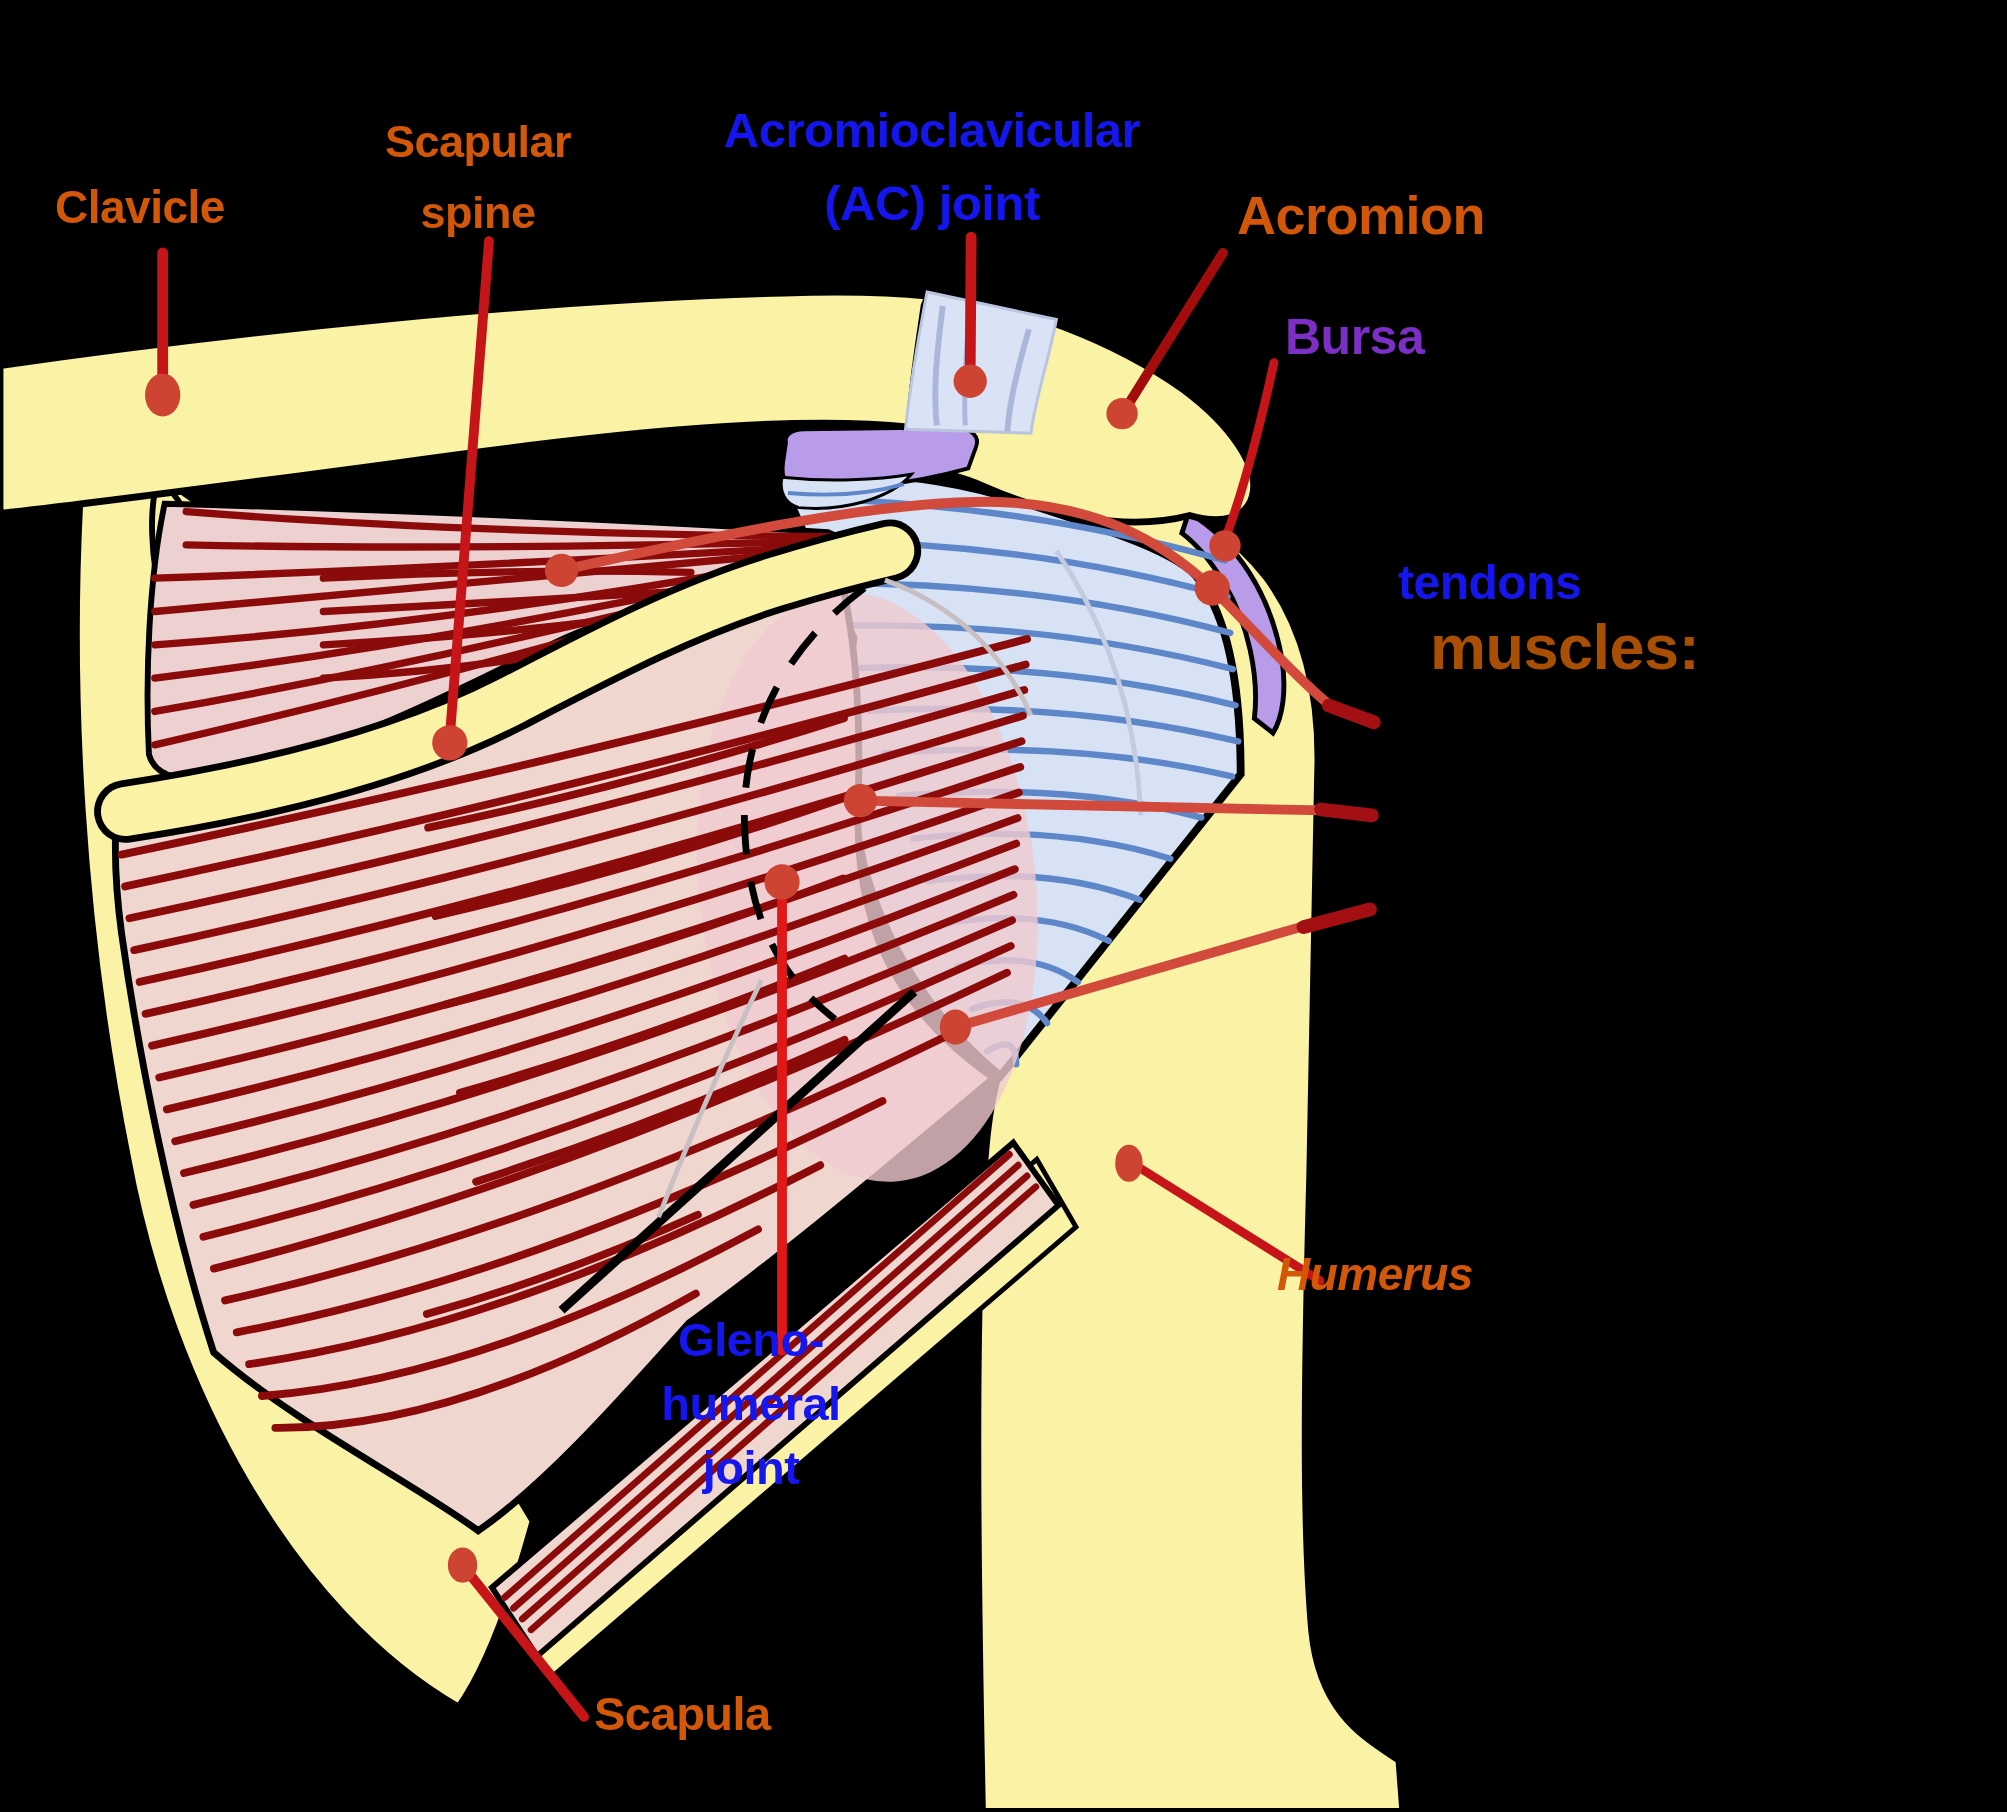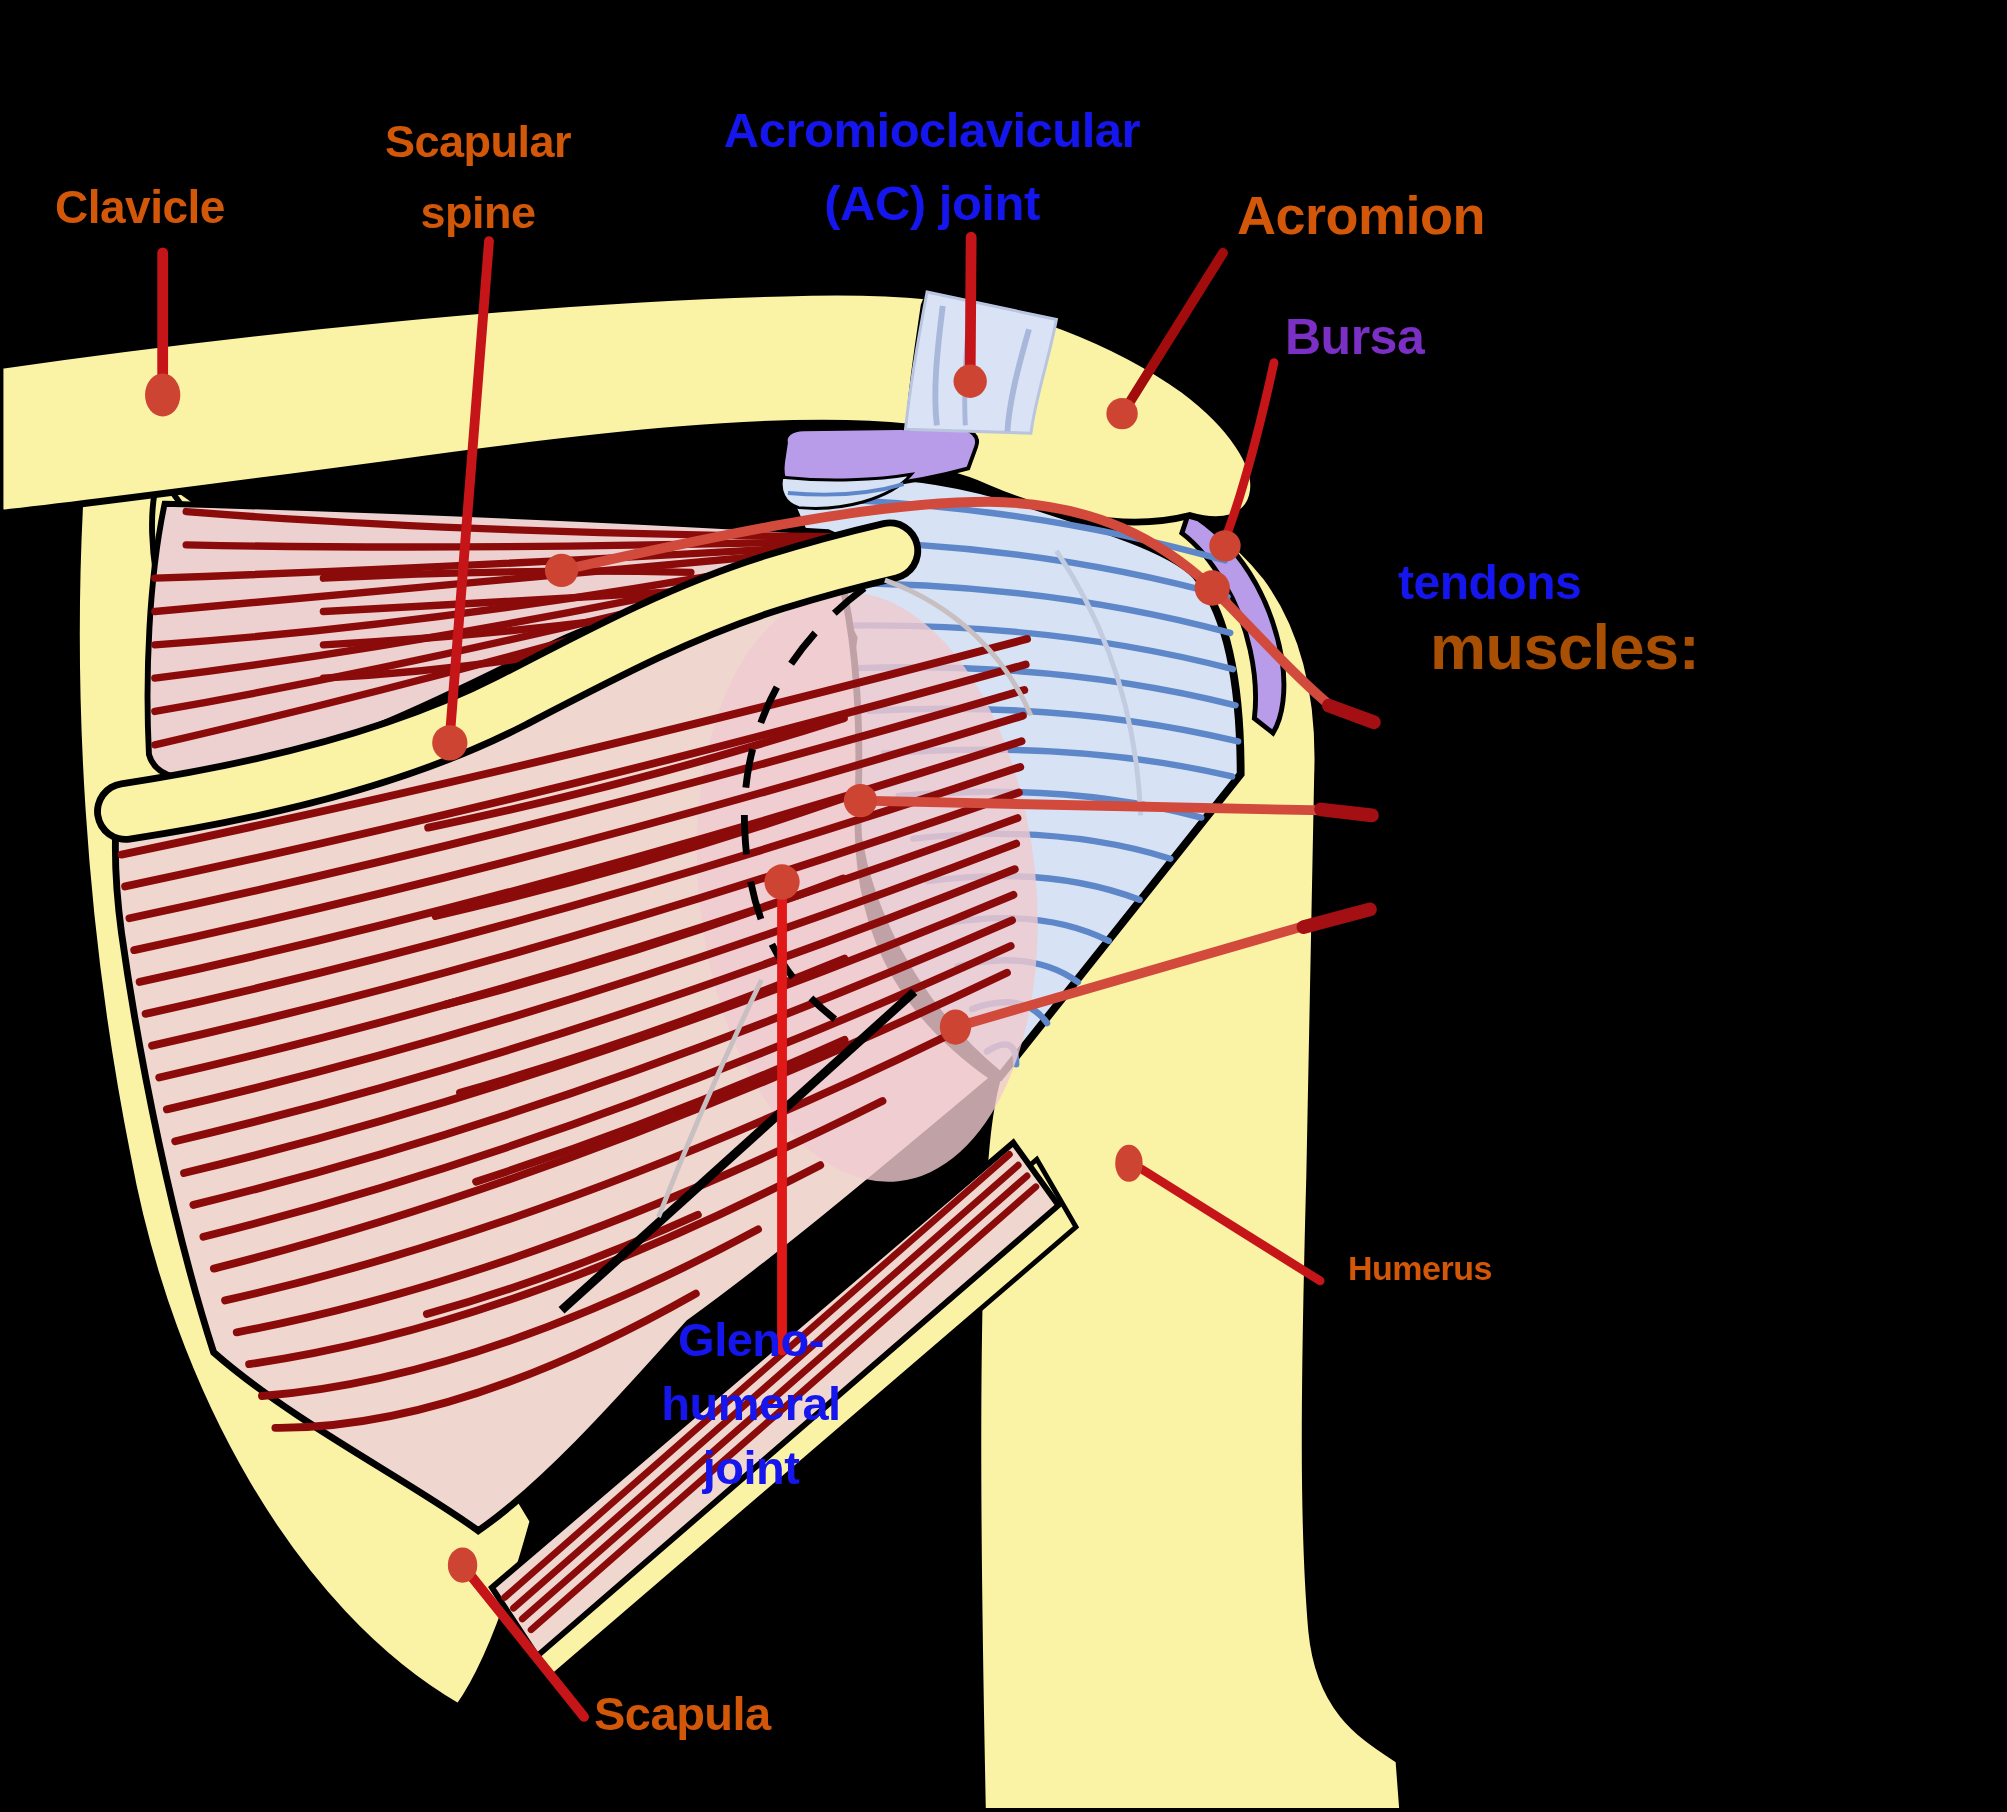--- a/index.html
+++ b/index.html
@@ -17,21 +17,21 @@
   .label{position:absolute;font-weight:bold;white-space:nowrap;letter-spacing:-0.5px;line-height:1.0;text-align:center;}
   .orange{color:var(--lab-orange);} .blue{color:var(--lab-blue);}
   .purple{color:var(--lab-purple);} .brown{color:var(--lab-brown);}
   .lbl-clavicle{left:55px;top:184px;font-size:46px;}
   .lbl-scapspine{left:336px;top:106px;width:284px;font-size:45px;text-align:center;line-height:71px;}
   .lbl-ac{left:697px;top:94px;width:470px;font-size:49px;text-align:center;line-height:73px;}
   .lbl-acromion{left:1237px;top:188px;font-size:54px;}
   .lbl-bursa{left:1285px;top:312px;font-size:50px;}
   .lbl-tendons{left:1398px;top:543px;font-size:48px;margin-top:16px;}
   .lbl-muscles{left:1398px;top:616px;font-size:63px;margin-left:32px;}
-  .lbl-humerus{left:1348px;top:1251px;font-size:34px;}
+  .lbl-humerus{left:1277px;top:1251px;font-size:46px;font-style:italic;}
   .lbl-gh{left:604px;top:1308px;width:294px;font-size:47px;text-align:center;line-height:64px;}
   .lbl-scapula{left:594px;top:1690px;font-size:47px;}
 </style>
 </head>
 <body>
 
 <div class="stage">
 
 <svg width="2007" height="1812" viewBox="0 0 2048 1849">
 

